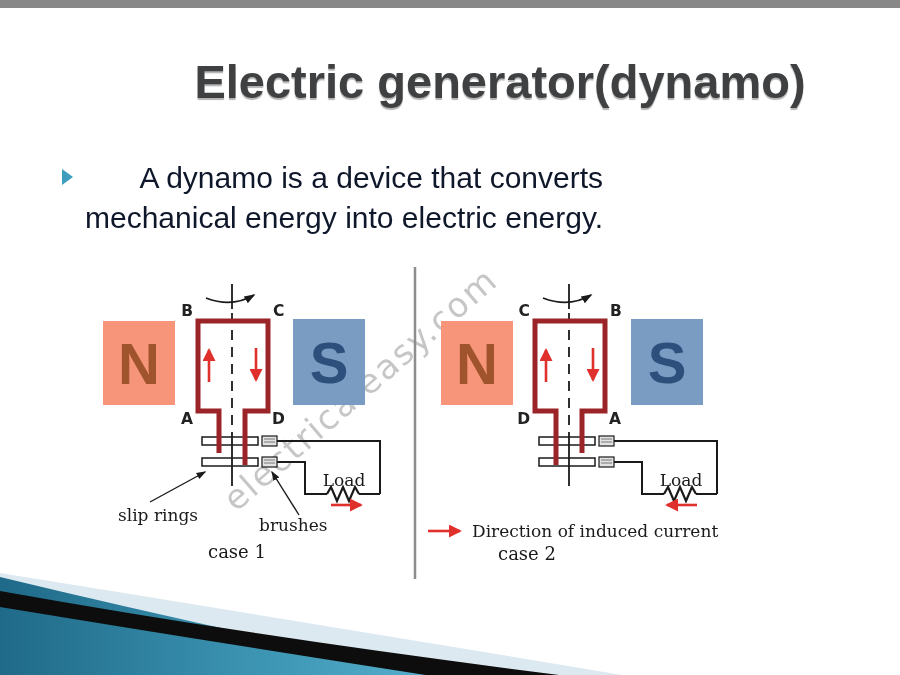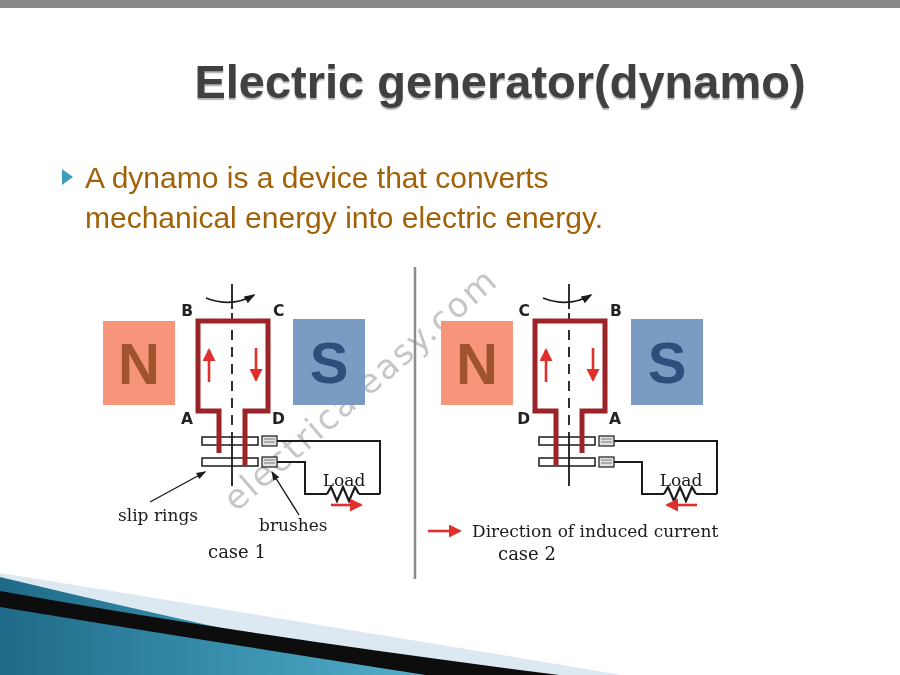--- a/index.html
+++ b/index.html
@@ -13,21 +13,21 @@
     text-shadow:0 2px 1px rgba(0,0,0,0.30);
   }
   .bullet-row{
     position:absolute;top:150px;left:62px;width:720px;display:flex;align-items:flex-start;
   }
   .bullet-marker{
     width:0;height:0;margin:11px 12px 0 0;flex:0 0 auto;
     border-left:11px solid #3e9dbd;border-top:8px solid transparent;border-bottom:8px solid transparent;
   }
   .bullet-text{
-    font-size:30px;line-height:1.34;color:#a16207;white-space:pre-line;
+    font-size:30px;line-height:1.34;color:#0f172a;white-space:pre-line;text-align:right;
   }
   svg{position:absolute;left:0;top:0;}
   .lbl{font-family:"DejaVu Serif","Liberation Serif",serif;font-size:17px;fill:#1a1a1a;}
   .cap{font-family:"DejaVu Serif","Liberation Serif",serif;font-size:18px;fill:#1a1a1a;}
   .corner{font-family:"DejaVu Sans","Liberation Sans",sans-serif;font-size:15.5px;font-weight:700;fill:#222;}
   .mag{font-family:"Liberation Sans",sans-serif;font-size:58px;font-weight:bold;}
   .wm{font-family:"DejaVu Sans","Liberation Sans",sans-serif;font-size:34px;letter-spacing:2px;
       fill:#8f8f8f;opacity:0.5;}
 </style>
 </head>

